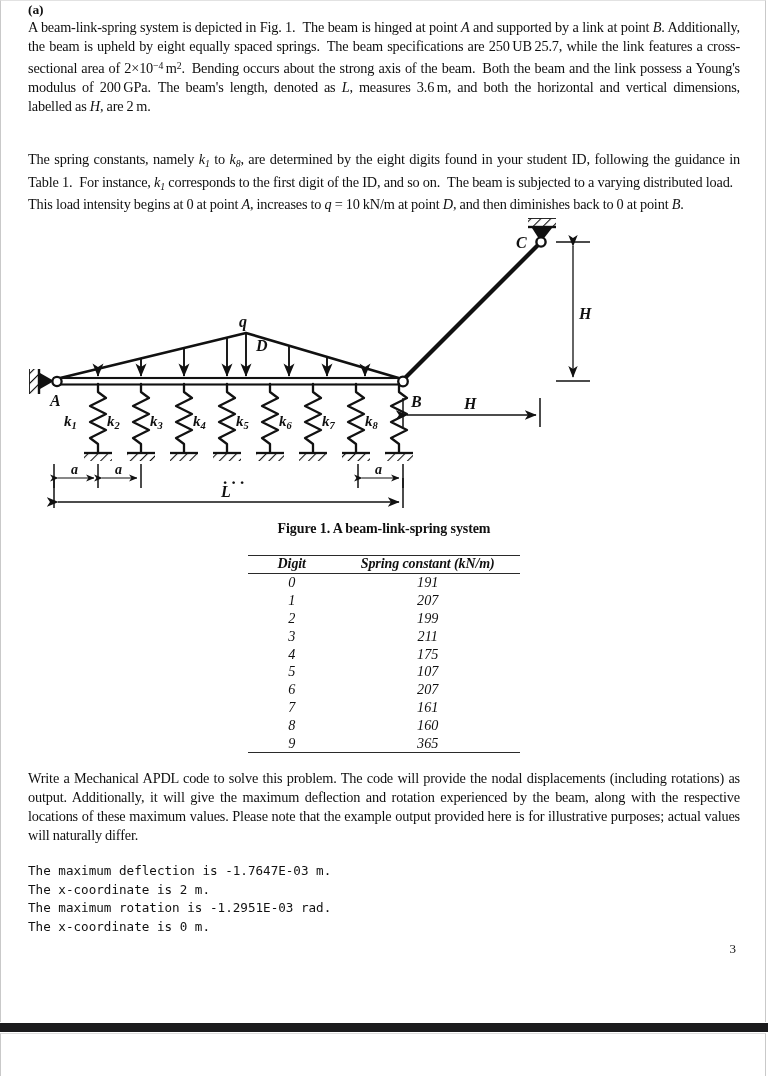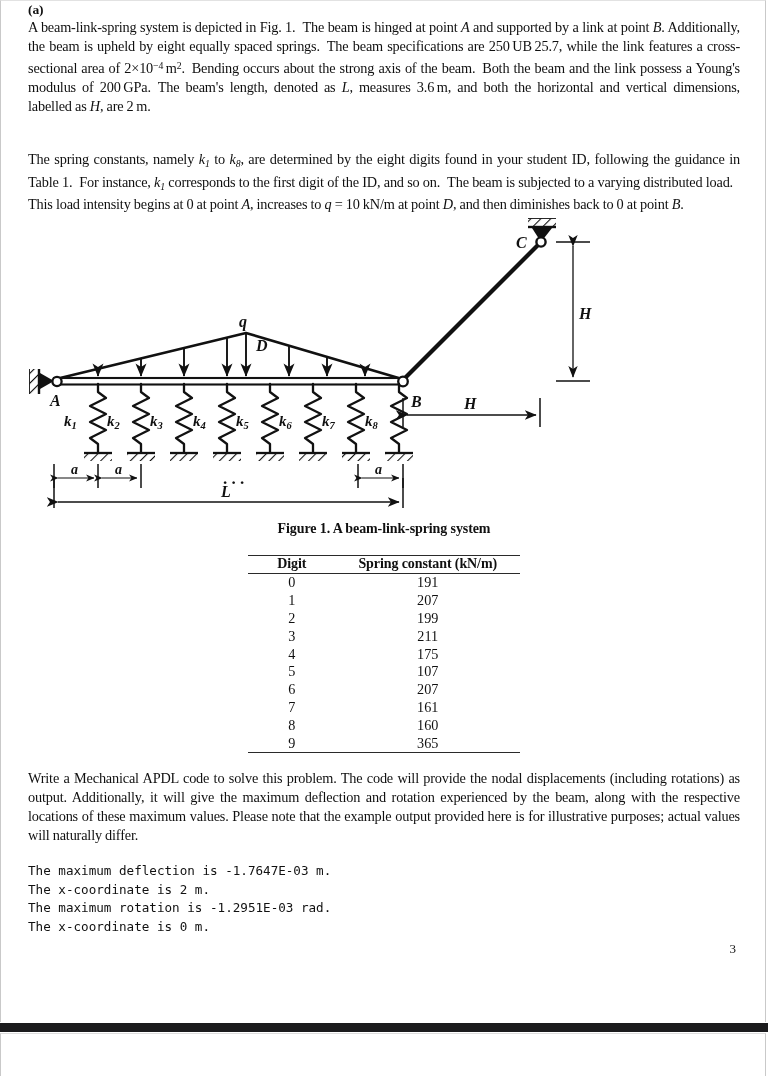--- a/index.html
+++ b/index.html
@@ -108,20 +108,21 @@
     letter-spacing: -0.15px;
   }
   .table-title .underlined {
     text-decoration: underline;
     text-underline-offset: 2px;
   }
   table.ktable {
     border-collapse: collapse;
     margin: 14px auto 0 auto;
     width: 272px;
+    font-style: italic;
   }
   table.ktable th {
     font-weight: bold;
     font-size: 14px;
     padding: 0px 4px 1px 4px;
     border-top: 1.1px solid #2a2a2a;
     border-bottom: 1.1px solid #2a2a2a;
     text-align: center;
     letter-spacing: -0.1px;
   }

